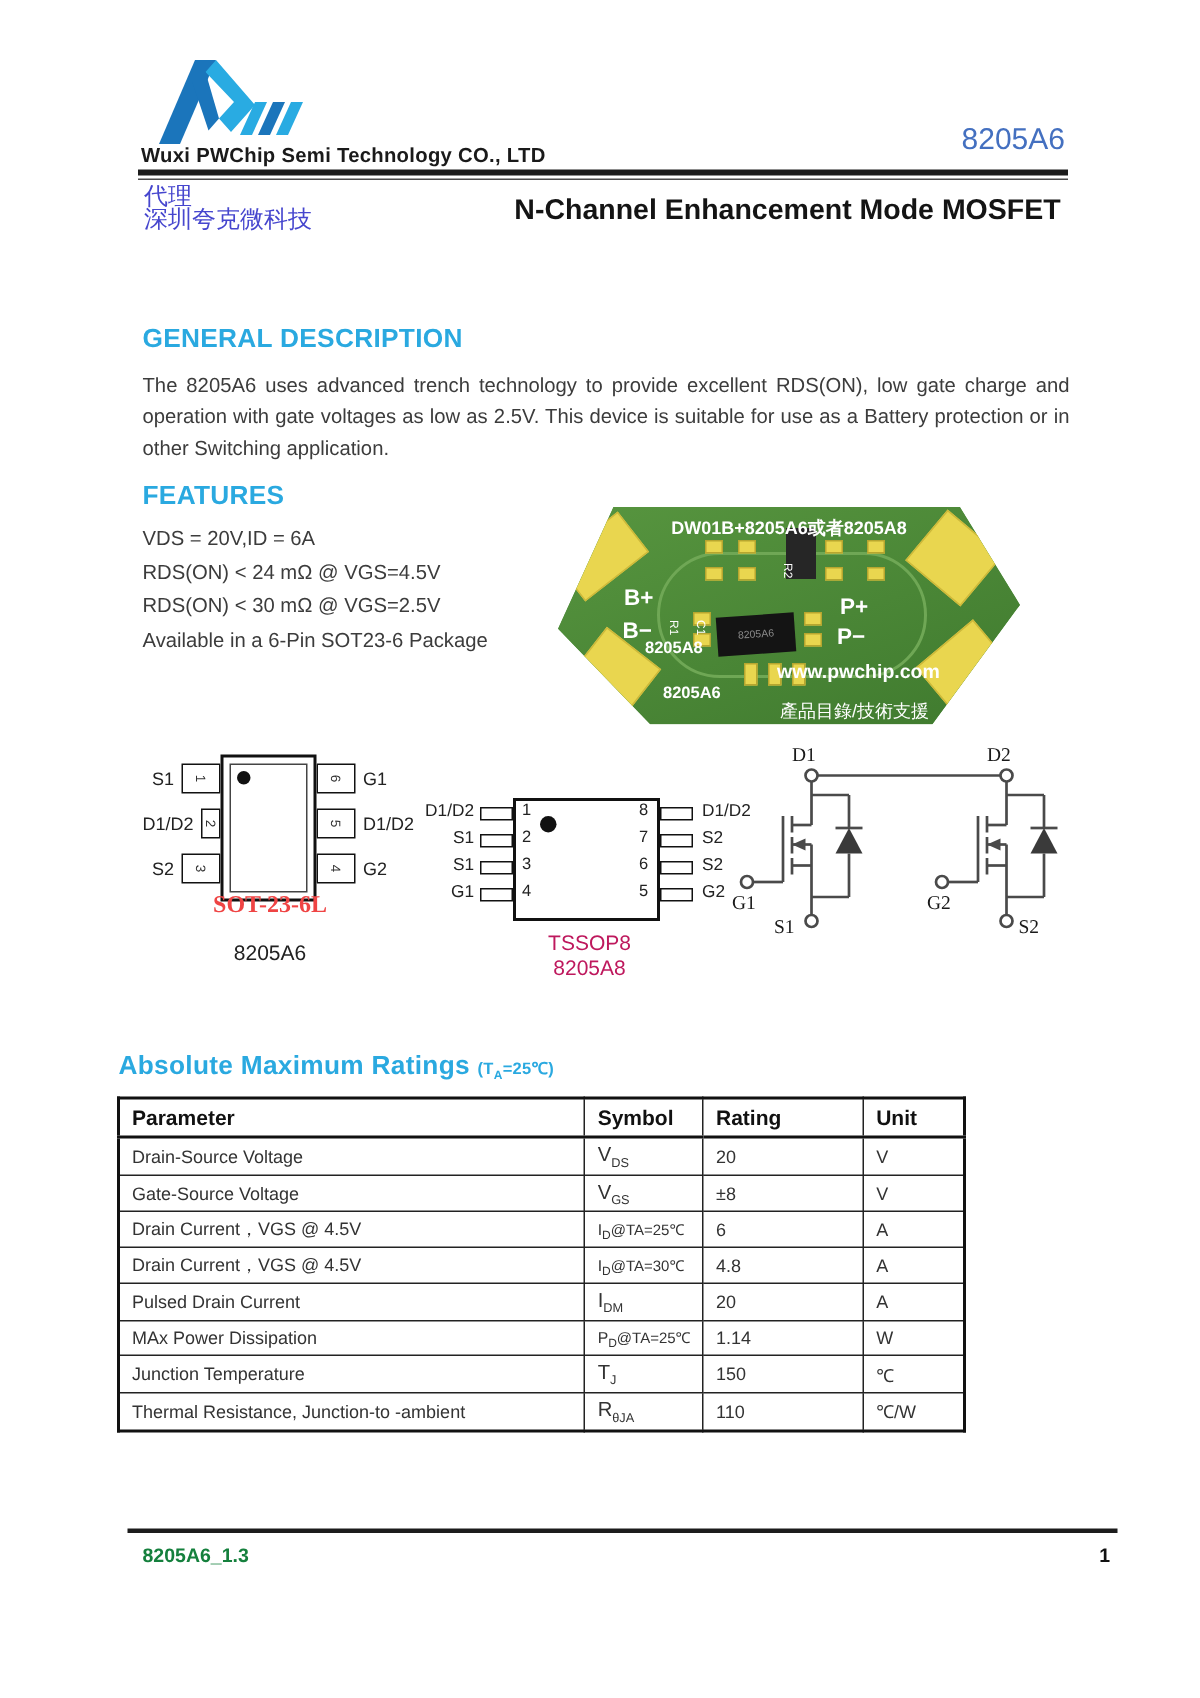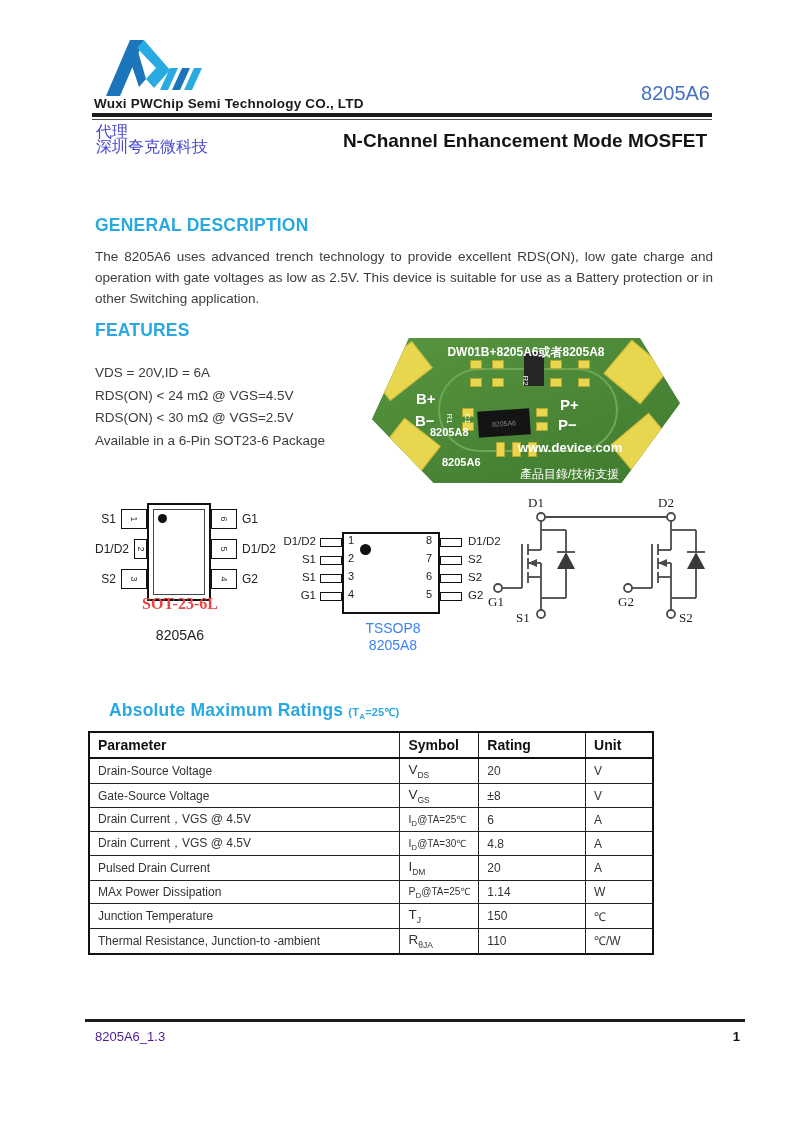--- a/index.html
+++ b/index.html
@@ -17,21 +17,21 @@
   .rule-thick{left:92px;top:113px;width:620px;height:4px;background:#1c1c1c;}
   .rule-thin{left:92px;top:119px;width:620px;height:1px;background:#4a4a4a;}
   .agent{left:96px;top:124px;font-family:"Liberation Serif",serif;font-size:16px;line-height:15px;color:#4646CE;}
   .doc-title{left:330px;top:130px;width:390px;text-align:center;font-size:19px;font-weight:bold;color:#141414;}
 
   
   .h-cyan{color:#2AA9E0;font-weight:bold;font-size:17.5px;letter-spacing:.2px;}
   .gd-head{left:95px;top:215px;}
   .gd-body{left:95px;top:246px;width:618px;font-size:13.5px;line-height:21px;text-align:justify;color:#3c3c3c;}
   .ft-head{left:95px;top:320px;}
-  .ft-list{left:95px;top:362px;font-size:13.5px;line-height:22.5px;color:#3c3c3c;}
+  .ft-list{left:95px;top:348px;font-size:13.5px;line-height:22.5px;color:#3c3c3c;}
 
   
   .pcb{left:372px;top:338px;width:308px;height:145px;
        clip-path:polygon(12% 0,87% 0,100% 45%,81% 100%,20% 100%,0 56%);
        background:#4E8C3A;}
   .pcb .edge{position:absolute;inset:0;
        clip-path:polygon(12% 0,87% 0,100% 45%,81% 100%,20% 100%,0 56%);
        background:linear-gradient(160deg,#57953f 0%,#4a8636 55%,#3f7a2e 100%);}
   .pcb .trace{position:absolute;left:66px;top:30px;width:180px;height:84px;border:2px solid #6FA755;border-radius:42px;}
   .pad{position:absolute;background:#E9D64F;border:1px solid #cdb93a;}
@@ -61,43 +61,43 @@
   .sot-cap1{position:absolute;left:10px;top:98px;width:150px;text-align:center;
             font-family:"Liberation Serif",serif;font-size:16px;font-weight:bold;color:#ef4444;}
   .sot-cap2{position:absolute;left:10px;top:130px;width:150px;text-align:center;font-size:14px;color:#222;}
 
   .tssop{left:278px;top:524px;width:212px;height:130px;}
   .ts-body{position:absolute;left:64px;top:8px;width:98px;height:82px;border:2px solid #111;background:#fff;}
   .ts-dot{left:16px;top:10px;width:11px;height:11px;}
   .ts-pin{position:absolute;width:22px;height:9px;border:1.5px solid #111;background:#fff;}
   .ts-num{position:absolute;font-size:11px;color:#222;}
   .ts-lbl{position:absolute;font-size:11.5px;color:#222;white-space:nowrap;}
-  .ts-cap{position:absolute;left:40px;width:150px;text-align:center;font-size:14px;color:#3b82f6;}
+  .ts-cap{position:absolute;left:40px;width:150px;text-align:center;font-size:14px;color:#be185d;}
 
   .schem{left:484px;top:492px;width:240px;height:160px;}
   .schem text{font-family:"Liberation Serif",serif;font-size:13px;fill:#1a1a1a;}
 
   
-  .amr-head{left:109px;top:700px;}
+  .amr-head{left:79px;top:700px;}
   .amr-cond{font-size:11px;font-weight:bold;}
   .amr-cond sub{font-size:8px;}
-  table.ratings{position:absolute;left:88px;top:731px;width:566px;border-collapse:collapse;
+  table.ratings{position:absolute;left:78px;top:731px;width:566px;border-collapse:collapse;
     font-size:12px;color:#333;}
   table.ratings th,table.ratings td{border:1px solid #222;padding:3px 8px;text-align:left;font-weight:normal;}
   table.ratings{border:2px solid #111;}
   table.ratings thead th{font-size:14px;font-weight:bold;color:#111;padding:4px 8px;border-bottom:2px solid #111;}
   td.sym{font-size:13.5px;margin-top:20px;}
   td.sym sub{font-size:8.5px;}
   td.sym .post{font-size:10px;}
   td.sym.sm{font-size:10.5px;}
   td.sym.sm sub{font-size:8px;}
 
   
   .f-rule{left:85px;top:1019px;width:660px;height:3px;background:#1c1c1c;}
-  .f-left{left:95px;top:1029px;font-size:13px;font-weight:normal;color:#4c1d95;}
+  .f-left{left:95px;top:1029px;font-size:13px;font-weight:bold;color:#15803d;}
   .f-center{left:200px;top:1029px;width:400px;text-align:center;font-size:13.5px;font-weight:bold;color:#111;}
   .f-right{left:700px;top:1029px;width:40px;text-align:right;font-size:13px;font-weight:bold;color:#111;}
 </style>
 </head>
 <body>
 
 <div class="page">
 
   <svg class="abs logo" viewBox="0 0 100 64">
     <polygon points="2,60 26,4 40,4 16,60" fill="#1B75BB"></polygon>
@@ -159,21 +159,21 @@
     <div class="pcb-txt pcb-title">DW01B+8205A6或者8205A8</div>
     <div class="pcb-txt" style="left:44px;top:52px;font-size:15px;">B+</div>
     <div class="pcb-txt" style="left:43px;top:74px;font-size:15px;">B−</div>
     <div class="pcb-txt rot" style="left:72px;top:76px;">R1</div>
     <div class="pcb-txt rot" style="left:90px;top:76px;">C1</div>
     <div class="pcb-txt rot" style="left:148px;top:38px;">R2</div>
     <div class="pcb-txt" style="left:58px;top:88px;font-size:11px;">8205A8</div>
     <div class="pcb-txt" style="left:70px;top:118px;font-size:11px;">8205A6</div>
     <div class="pcb-txt" style="left:188px;top:58px;font-size:15px;">P+</div>
     <div class="pcb-txt" style="left:186px;top:78px;font-size:15px;">P−</div>
-    <div class="pcb-txt" style="left:146px;top:102px;font-size:13px;">www.device.com</div>
+    <div class="pcb-txt" style="left:146px;top:102px;font-size:13px;">www.pwchip.com</div>
     <div class="pcb-txt" style="left:148px;top:128px;font-size:12px;font-weight:normal;">產品目錄/技術支援</div>
   </div>
 
   <div class="abs sot">
     <div class="sot-body">
       <div class="sot-bevel"></div>
       <div class="dot sot-dot"></div>
     </div>
     <div class="pinrow pl" style="top:12px;">
       <span class="lbl">S1</span>

